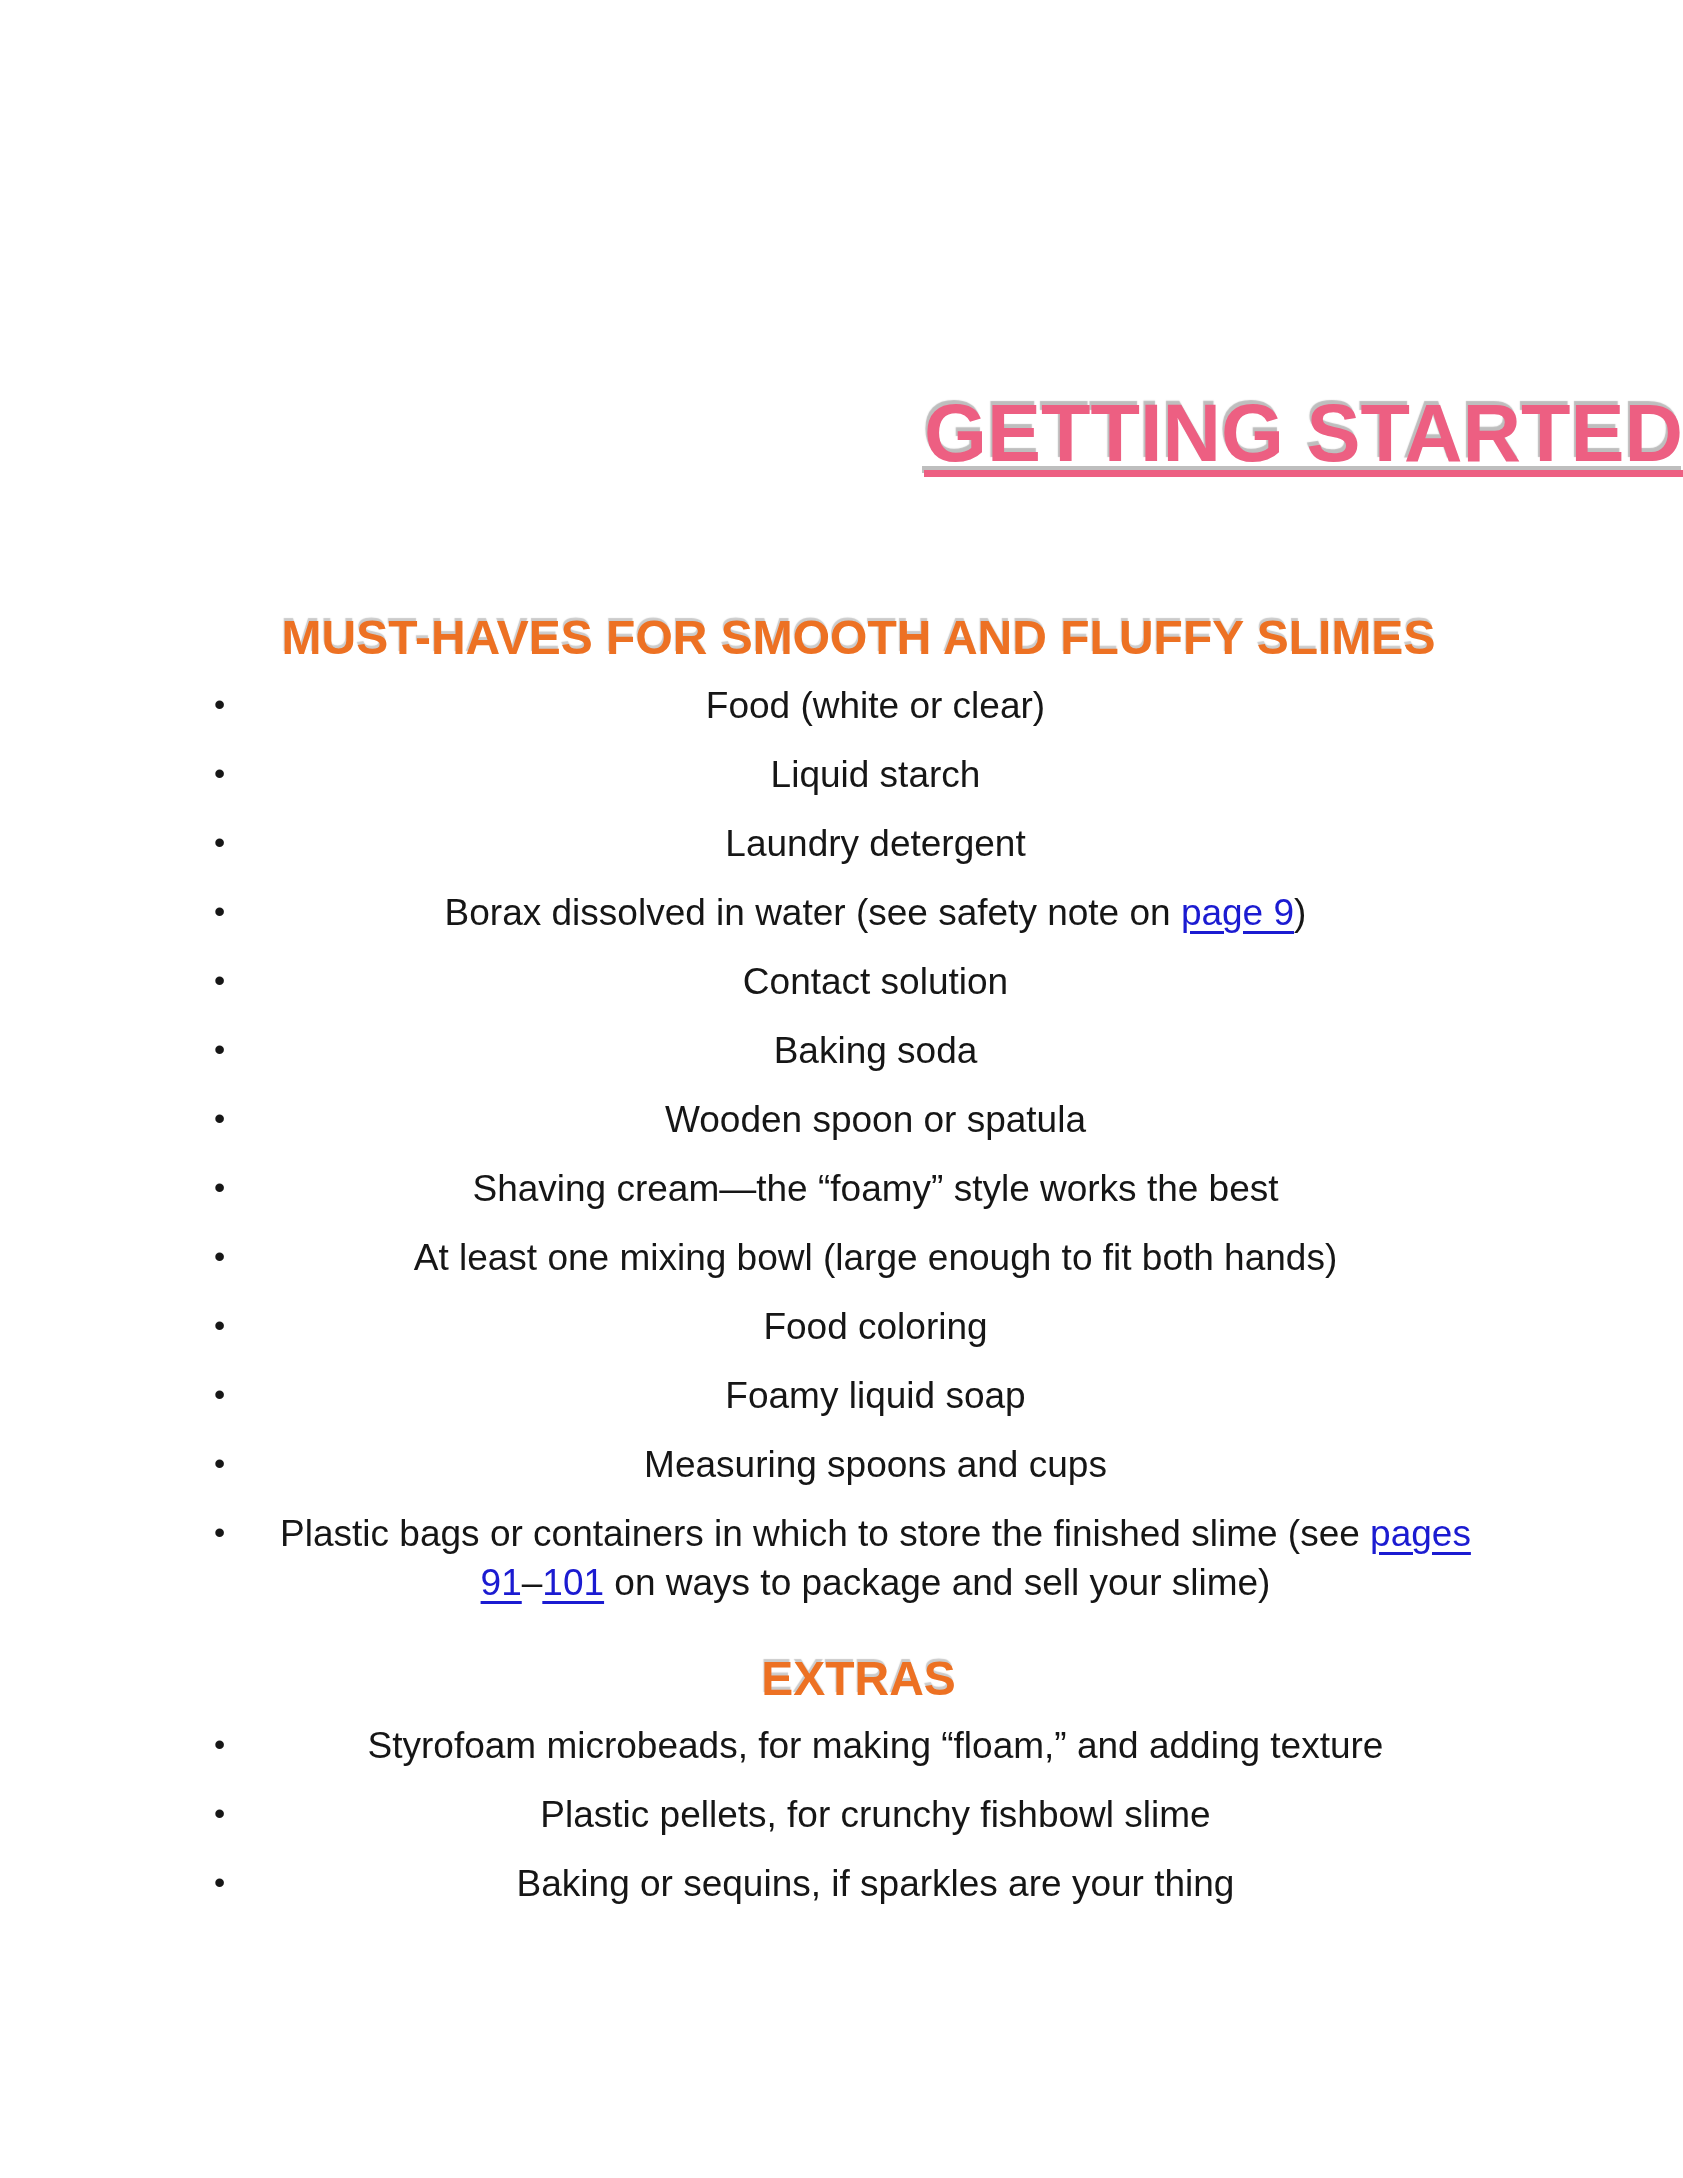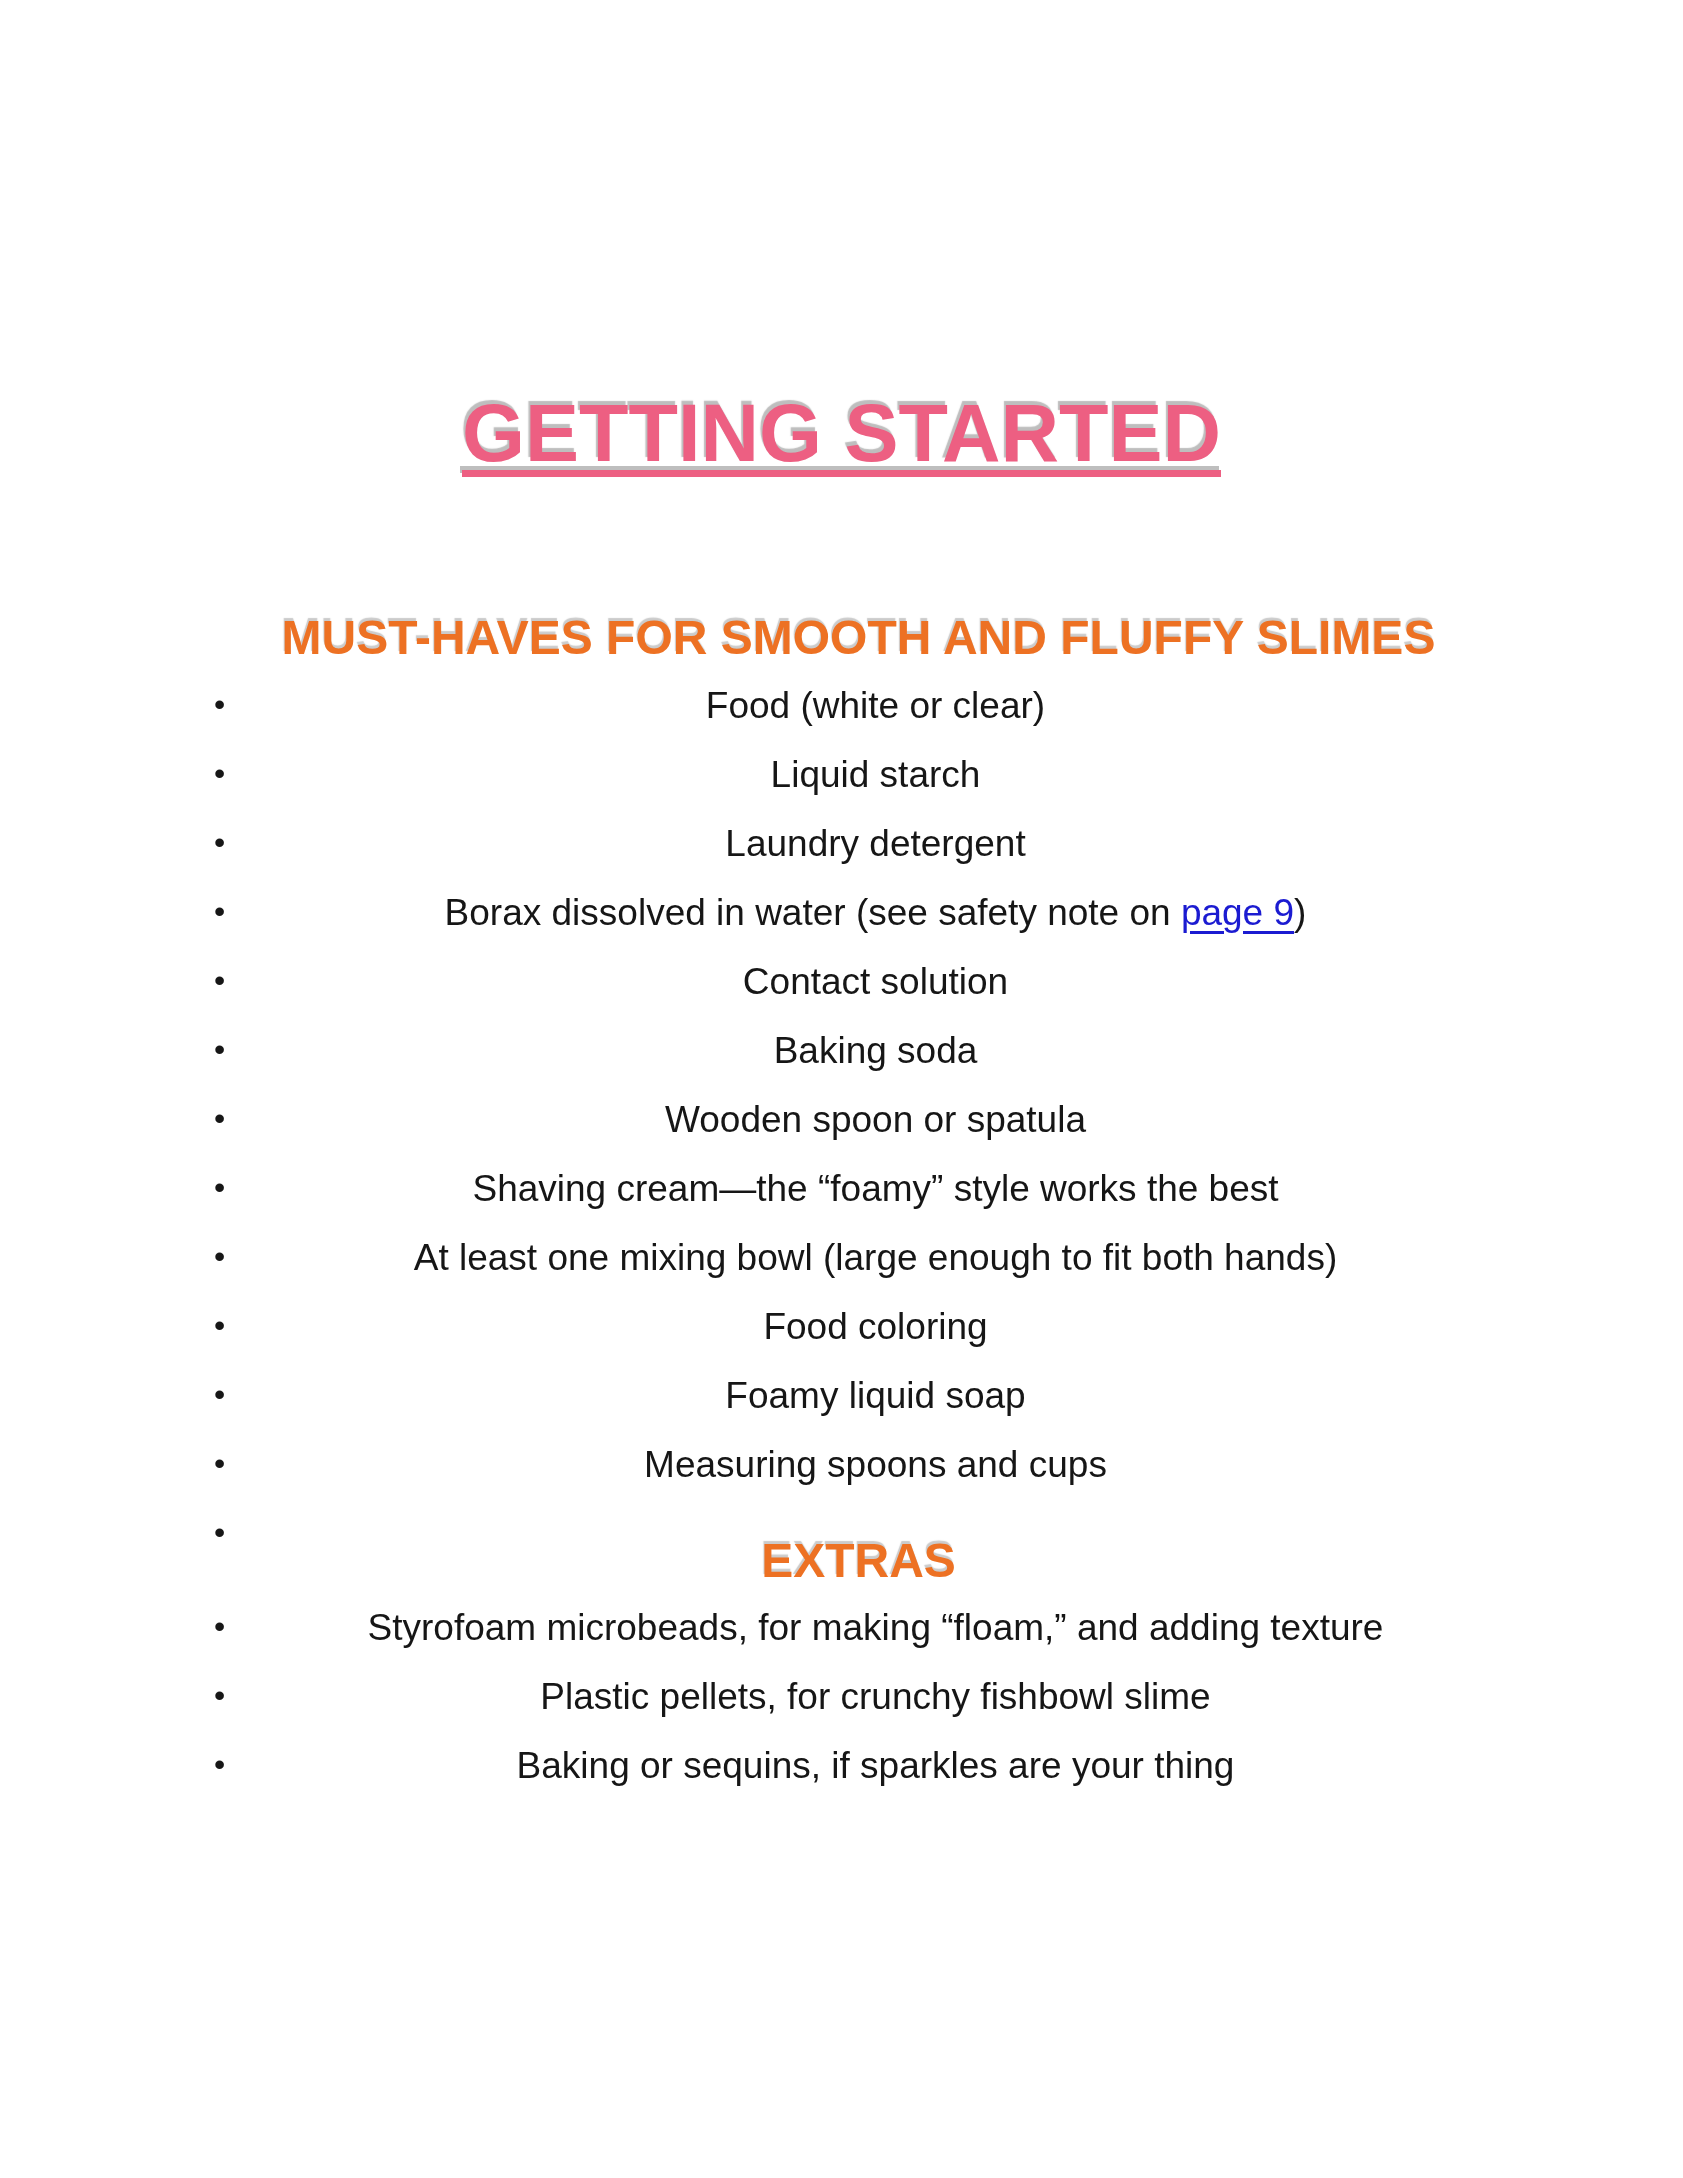--- a/index.html
+++ b/index.html
@@ -15,21 +15,21 @@
     overflow: hidden;
     box-sizing: border-box;
   }
   .page {
     width: 1683px;
     height: 2178px;
     box-sizing: border-box;
   }
   h1.title {
     margin: 385px 0 0 0;
-    text-align: center;
+    text-align: right;
     font-size: 81px;
     line-height: 1.2;
     font-weight: bold;
     color: var(--title-color, #ED5F82);
     letter-spacing: 0px;
   }
   .title-text {
     text-decoration: underline;
     text-decoration-thickness: 7px;
     text-underline-offset: 9px;
@@ -140,20 +140,21 @@
     <span class="item-text"><span>Foamy liquid soap</span></span>
   </li>
 
   <li class="item">
     <span class="bullet">•</span>
     <span class="item-text"><span>Measuring spoons and cups</span></span>
   </li>
 
   <li class="item">
     <span class="bullet">•</span>
+    <span class="item-text"><span>Plastic bags or containers in which to store the finished slime (see </span><a class="link">pages 91</a><span>–</span><a class="link">101</a><span> on ways to package and sell your slime)</span></span>
   </li>
 </ul>
   </section>
 
   <section class="section">
     <h2 class="section-heading">EXTRAS</h2>
     <ul class="item-list">
   <li class="item">
     <span class="bullet">•</span>
     <span class="item-text"><span>Styrofoam microbeads, for making “floam,” and adding texture</span></span>

